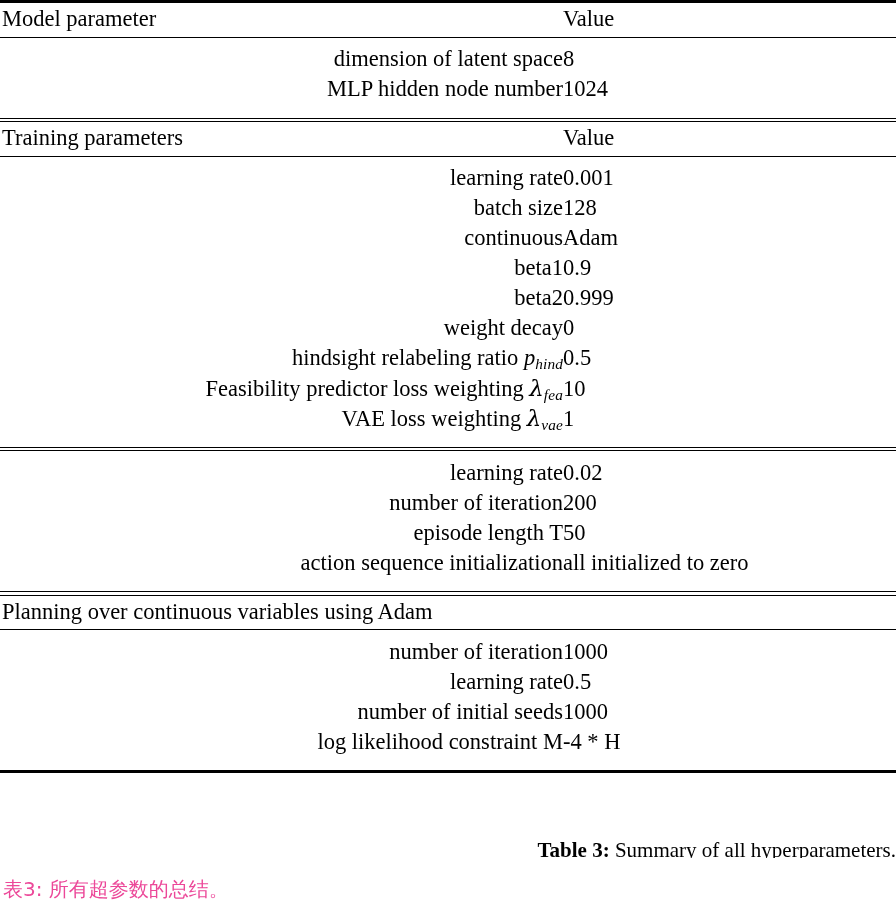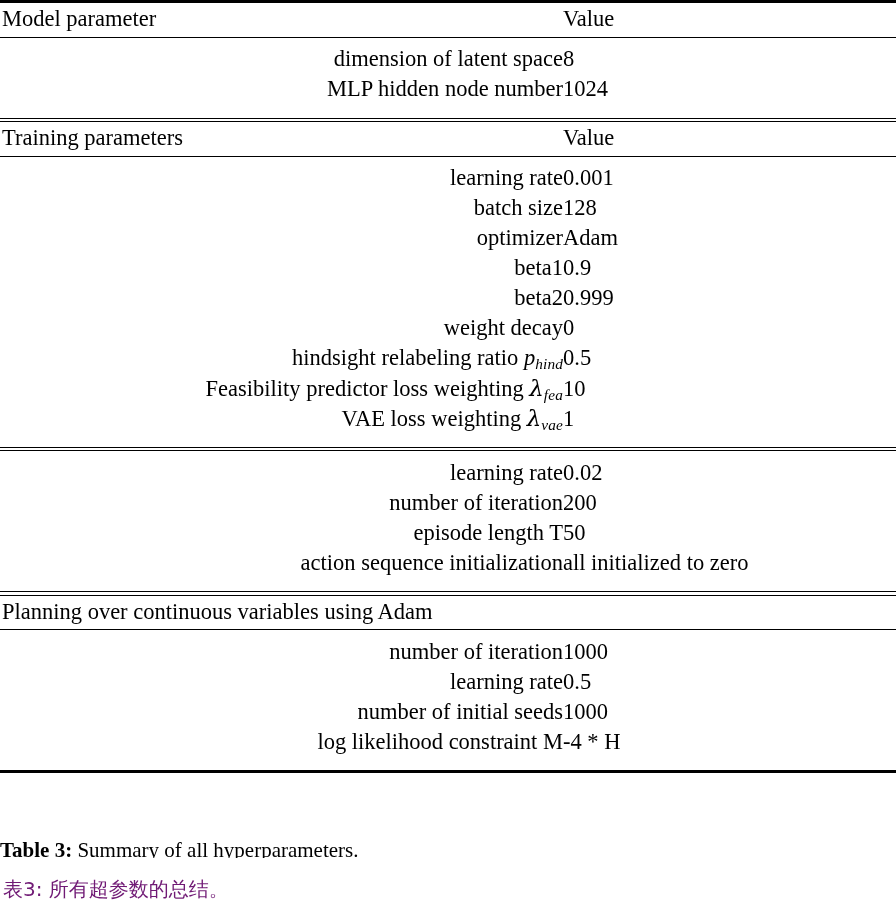--- a/index.html
+++ b/index.html
@@ -93,39 +93,39 @@
     font-style: italic;
     font-size: 1.02em;
   }
 
   
   .caption-en {
     position: absolute;
     left: 0;
     top: 838px;
     width: 896px;
-    text-align: left;
+    text-align: right;
     font-size: 21px;
     line-height: 1.2;
     height: 20px;
     overflow: hidden;
     white-space: nowrap;
     color: #000;
   }
   .caption-en .cap-label { font-weight: bold; }
 
   .caption-zh {
     position: absolute;
     left: 3px;
     top: 877px;
     font-family: "DejaVu Sans", "Liberation Sans", sans-serif;
     font-size: 20px;
     line-height: 1.2;
     white-space: nowrap;
-    color: #701a75;
+    color: #ec4899;
   }
 </style>
 </head>
 <body>
 
 <div class="table-wrap">
   <table class="hp-table">
     <colgroup>
       <col class="col-param">
       <col class="col-value">
@@ -175,21 +175,21 @@
 
       <tr>
         <td class="param">learning rate</td>
         <td class="value">0.001</td>
       </tr>
       <tr>
         <td class="param">batch size</td>
         <td class="value">128</td>
       </tr>
       <tr>
-        <td class="param">optimizer</td>
+        <td class="param">continuous</td>
         <td class="value">Adam</td>
       </tr>
       <tr>
         <td class="param">beta1</td>
         <td class="value">0.9</td>
       </tr>
       <tr>
         <td class="param">beta2</td>
         <td class="value">0.999</td>
       </tr>

